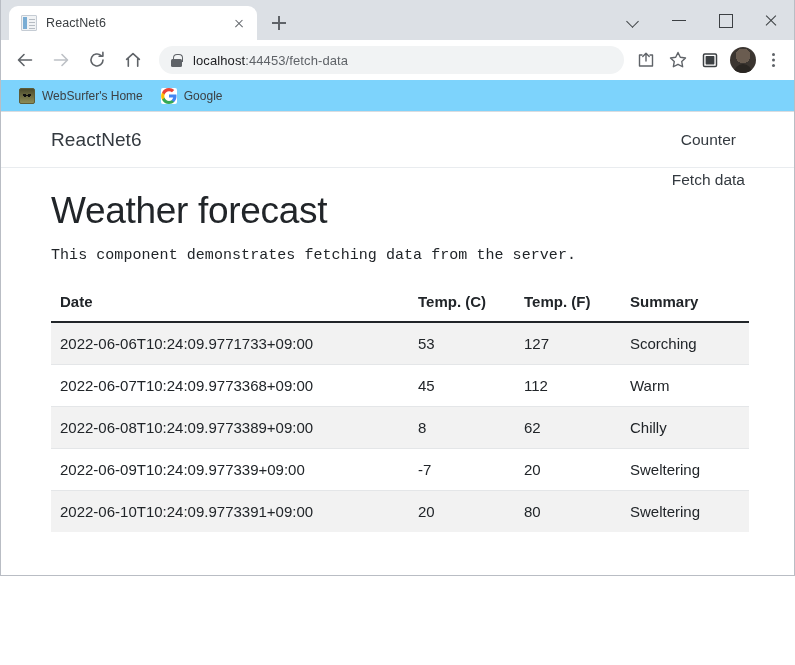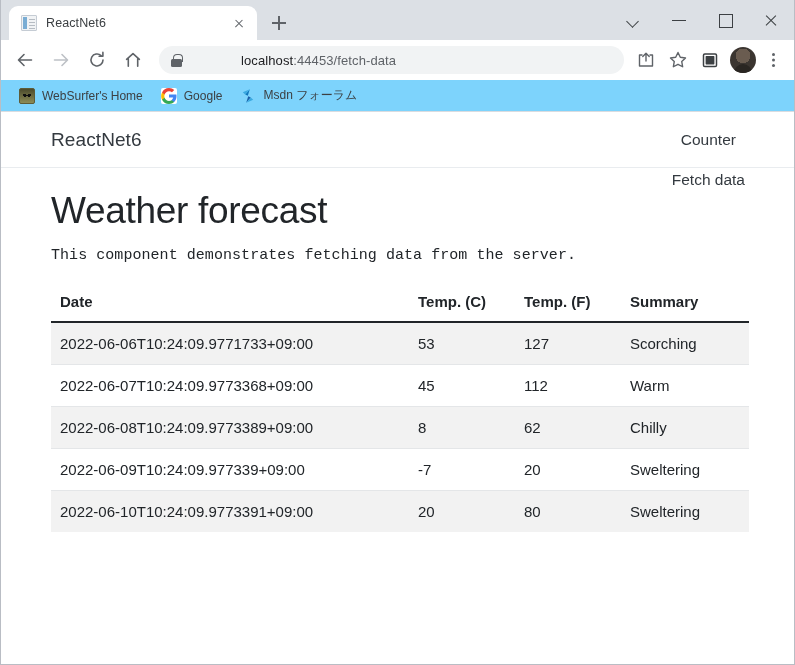--- a/index.html
+++ b/index.html
@@ -5,21 +5,21 @@
   * { box-sizing: border-box; margin: 0; padding: 0; }
   html, body {
     width: 795px; height: 665px;
     font-family: "Liberation Sans", sans-serif;
     background: #ffffff;
     overflow: hidden;
   }
 
   
   .browser {
-    width: 795px; height: 665px;
+    width: 795px; height: 576px;
     display: flex; flex-direction: column;
     background: #ffffff;
     border: 1px solid #b9bdc4;
     border-top: none;
   }
 
   
   .tabstrip {
     height: 40px;
     background: #dce0e5;
@@ -198,21 +198,20 @@
     width: 11px; height: 7.5px;
     background: #5f6368;
     border-radius: 1.5px;
   }
   .url {
     font-size: 13px;
     color: #5f6368;
     white-space: nowrap;
     overflow: hidden;
     letter-spacing: 0.1px;
-    margin-left: 48px;
   }
   .url .host { color: #202124; }
 
   .iconbtn {
     width: 30px; height: 30px;
     position: relative;
     flex: 0 0 auto;
     margin: 0 1px;
   }
   .avatar {
@@ -464,31 +463,20 @@
     <div class="bm">
       <span class="bm-ico ico-google">
         <svg width="16" height="16" viewBox="0 0 16 16">
           <path fill="#4285F4" d="M15.5 8.2c0-.55-.05-1.08-.14-1.59H8v3.01h4.2a3.6 3.6 0 0 1-1.56 2.36v1.96h2.52c1.48-1.36 2.34-3.37 2.34-5.74z"></path>
           <path fill="#34A853" d="M8 16c2.11 0 3.88-.7 5.17-1.9l-2.52-1.96c-.7.47-1.6.75-2.65.75-2.04 0-3.76-1.38-4.38-3.23H1.02v2.03A8 8 0 0 0 8 16z"></path>
           <path fill="#FBBC05" d="M3.62 9.66a4.8 4.8 0 0 1 0-3.07V4.56H1.02a8 8 0 0 0 0 7.19l2.6-2.09z"></path>
           <path fill="#EA4335" d="M8 3.18c1.15 0 2.18.4 2.99 1.17l2.24-2.24C11.87.79 10.11 0 8 0A8 8 0 0 0 1.02 4.56l2.6 2.03C4.24 4.56 5.96 3.18 8 3.18z"></path>
         </svg>
       </span>
       <span class="bm-label">Google</span>
-    </div>
-    <div class="bm">
-      <span class="bm-ico ico-msdn">
-        <svg width="16" height="16" viewBox="0 0 16 16">
-          <path fill="#0f76bc" d="M9.8 1.3L5.2 6.6l2.6 1.1z"></path>
-          <path fill="#3aa9e0" d="M5.2 6.6l4.6-5.3-7 2.9z"></path>
-          <path fill="#1b5fa8" d="M6.2 14.7l4.6-5.3-2.6-1.1z"></path>
-          <path fill="#3aa9e0" d="M10.8 9.4l-4.6 5.3 7-2.9z"></path>
-        </svg>
-      </span>
-      <span class="bm-label">Msdn フォーラム</span>
     </div>
   </div>
 
   <div class="viewport">
 
     <div class="site-nav">
       <span class="brand">ReactNet6</span>
       <div class="navlinks">
         <a class="navlink" href="#">Home</a>
         <a class="navlink" href="#">Counter</a>

